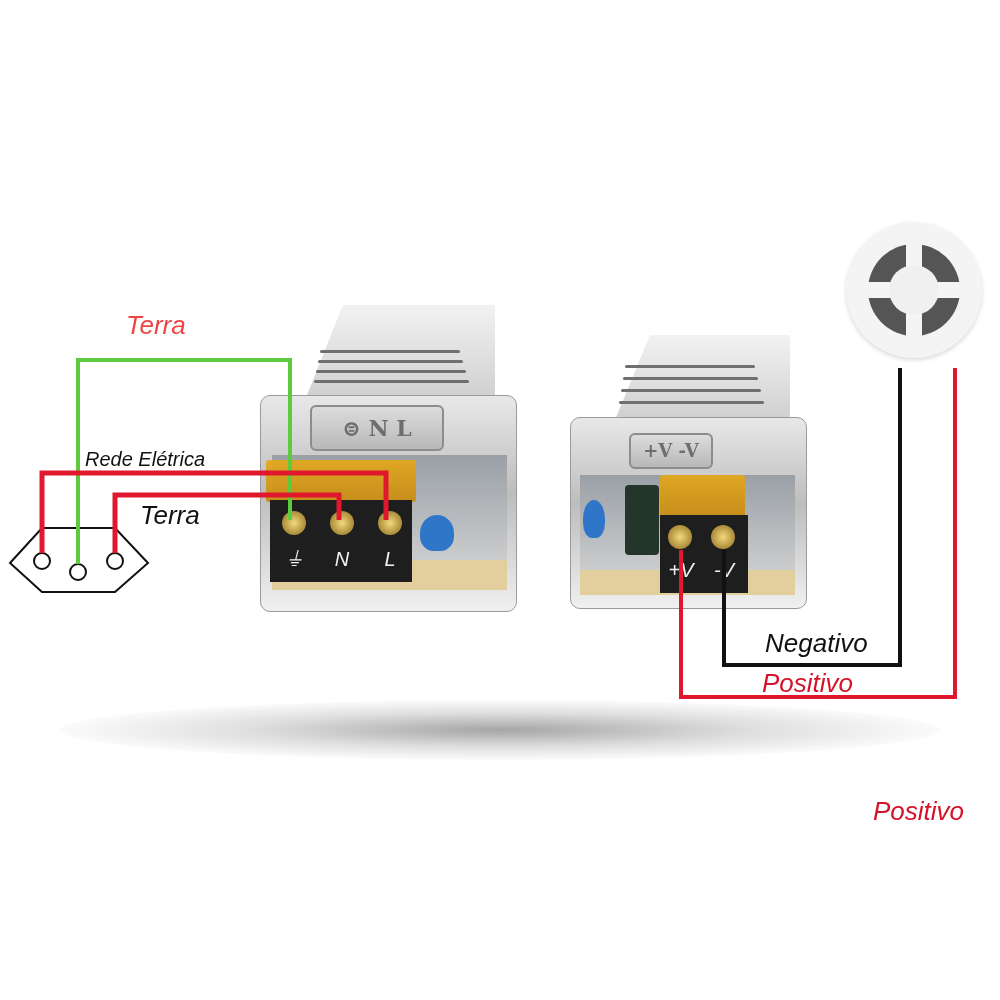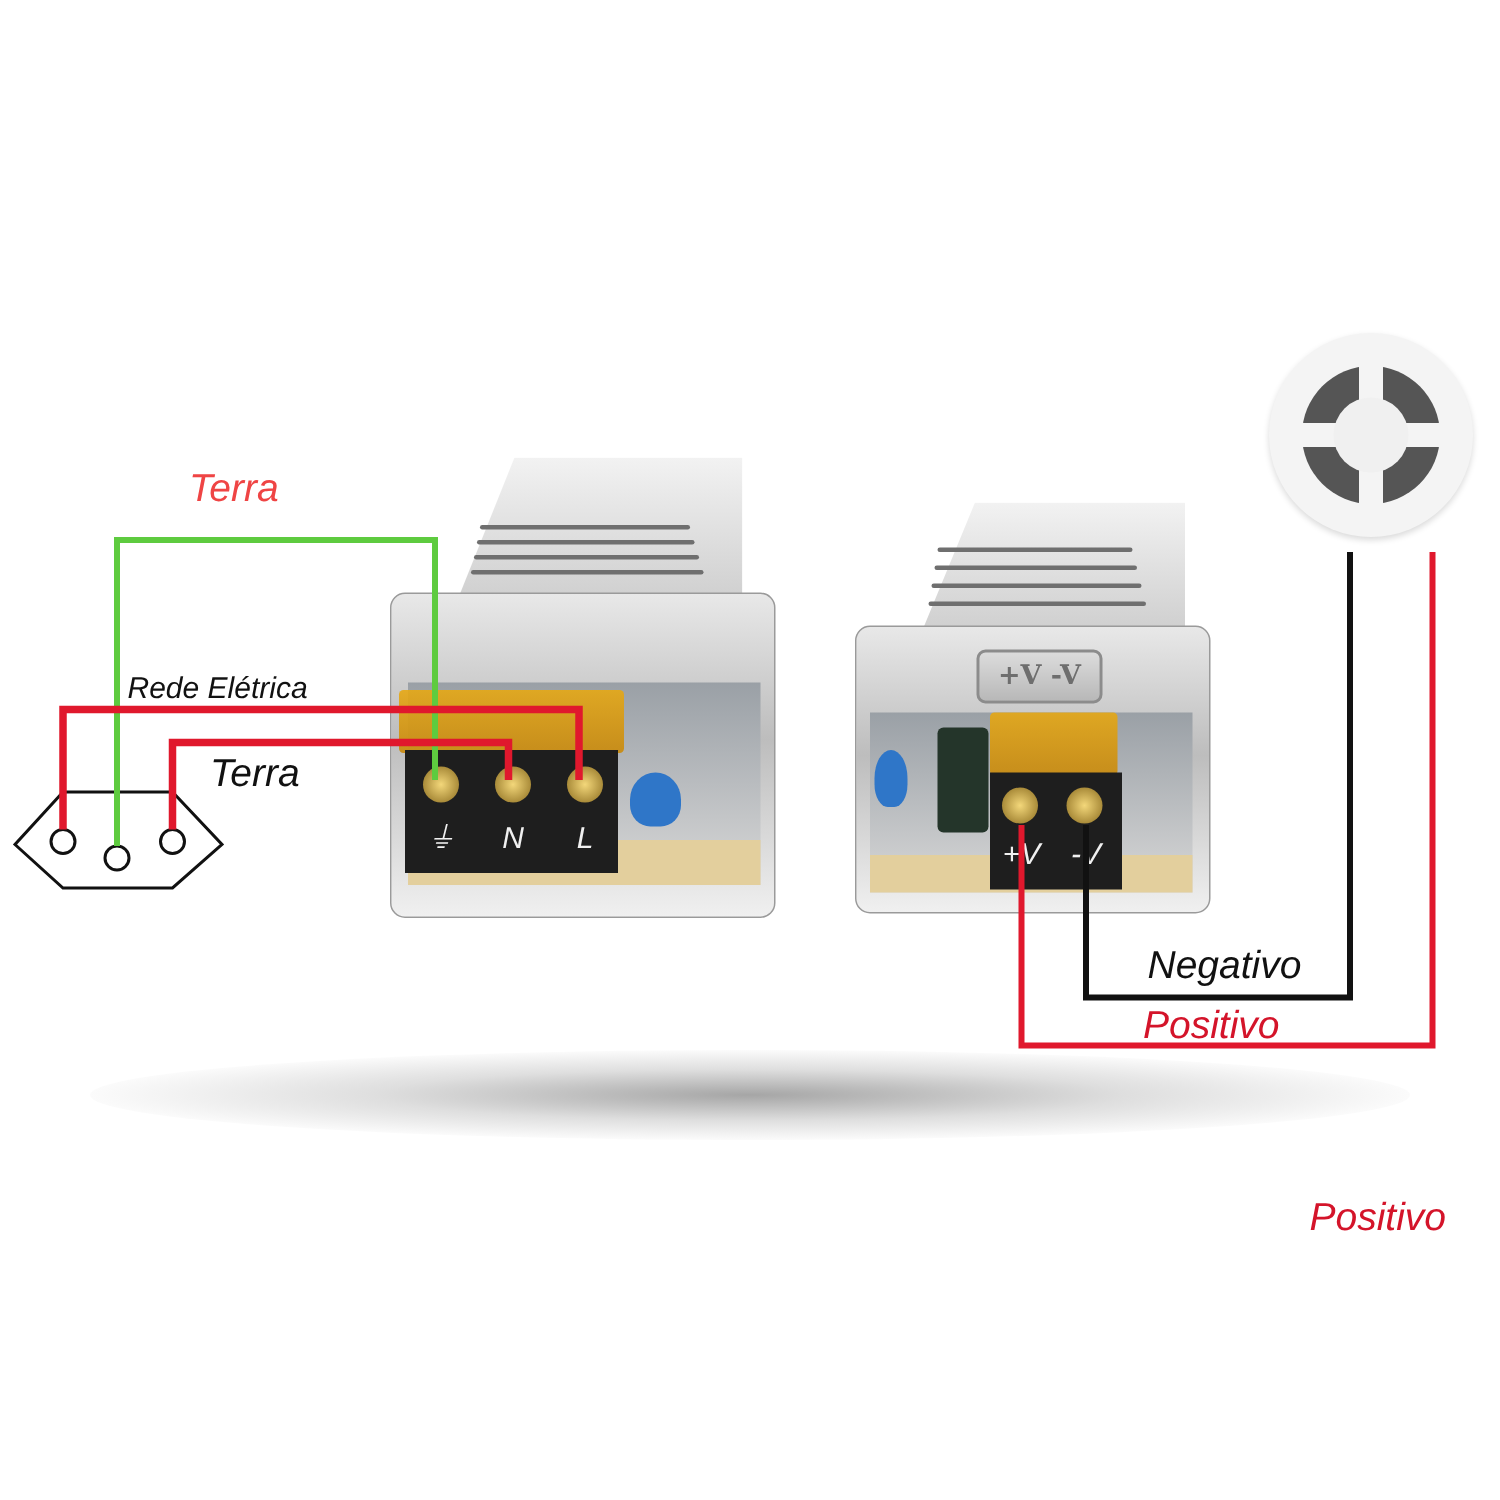--- a/index.html
+++ b/index.html
@@ -34,41 +34,42 @@
 
 <div class="shadow"></div>
 
 <div class="psu" style="left:250px;top:305px;width:270px;height:310px;">
   <div class="top" style="left:55px;top:0;width:190px;height:95px;clip-path:polygon(20% 0,100% 0,100% 100%,0 100%);"></div>
   <div class="vent" style="left:70px;top:45px;width:140px;"></div>
   <div class="vent" style="left:68px;top:55px;width:145px;"></div>
   <div class="vent" style="left:66px;top:65px;width:150px;"></div>
   <div class="vent" style="left:64px;top:75px;width:155px;"></div>
   <div class="face" style="left:10px;top:90px;width:255px;height:215px;"></div>
+  <div class="plate" style="left:60px;top:100px;width:130px;height:42px;line-height:42px;font-size:22px;">⊜ N L</div>
   <div class="inner" style="left:22px;top:150px;width:235px;height:135px;"></div>
   <div class="pcb" style="left:22px;top:255px;width:235px;height:30px;"></div>
   <div class="cover" style="left:16px;top:155px;width:150px;height:42px;"></div>
   <div class="block" style="left:20px;top:195px;width:142px;height:82px;"></div>
   <div class="screw" style="left:32px;top:206px;"></div>
   <div class="screw" style="left:80px;top:206px;"></div>
   <div class="screw" style="left:128px;top:206px;"></div>
   <div class="term-label" style="left:24px;top:243px;width:40px;">⏚</div>
   <div class="term-label" style="left:72px;top:243px;width:40px;">N</div>
   <div class="term-label" style="left:120px;top:243px;width:40px;">L</div>
   <div class="cap-blue" style="left:170px;top:210px;width:34px;height:36px;"></div>
 </div>
 
 <div class="psu" style="left:565px;top:335px;width:245px;height:280px;">
   <div class="top" style="left:50px;top:0;width:175px;height:85px;clip-path:polygon(20% 0,100% 0,100% 100%,0 100%);"></div>
   <div class="vent" style="left:60px;top:30px;width:130px;"></div>
   <div class="vent" style="left:58px;top:42px;width:135px;"></div>
   <div class="vent" style="left:56px;top:54px;width:140px;"></div>
   <div class="vent" style="left:54px;top:66px;width:145px;"></div>
   <div class="face" style="left:5px;top:82px;width:235px;height:190px;"></div>
-  <div class="plate" style="left:86px;top:98px;width:80px;height:32px;line-height:32px;font-size:18px;">+V -V</div>
+  <div class="plate" style="left:64px;top:98px;width:80px;height:32px;line-height:32px;font-size:18px;">+V -V</div>
   <div class="inner" style="left:15px;top:140px;width:215px;height:120px;"></div>
   <div class="pcb" style="left:15px;top:235px;width:215px;height:25px;"></div>
   <div class="cover" style="left:95px;top:140px;width:85px;height:42px;"></div>
   <div class="block" style="left:95px;top:180px;width:88px;height:78px;"></div>
   <div class="screw" style="left:103px;top:190px;"></div>
   <div class="screw" style="left:146px;top:190px;"></div>
   <div class="term-label" style="left:96px;top:224px;width:40px;">+V</div>
   <div class="term-label" style="left:139px;top:224px;width:40px;">-V</div>
   <div class="cap-blue" style="left:18px;top:165px;width:22px;height:38px;"></div>
   <div class="abs" style="left:60px;top:150px;width:34px;height:70px;background:#24352a;border-radius:4px;"></div>

